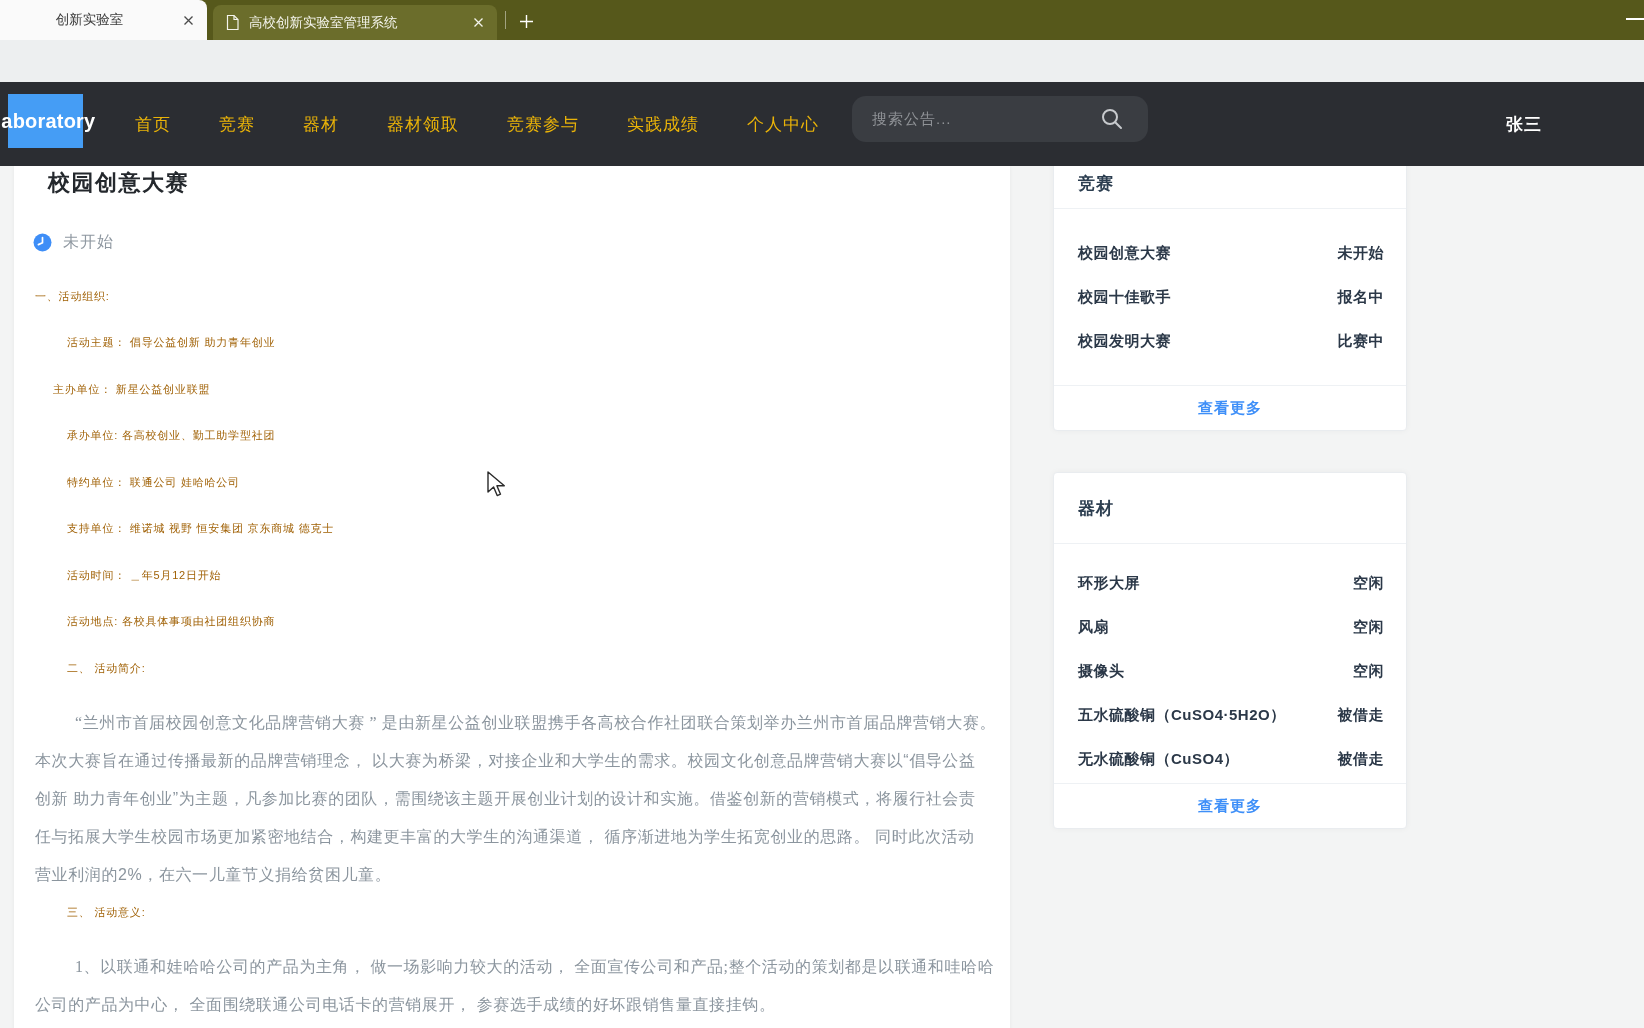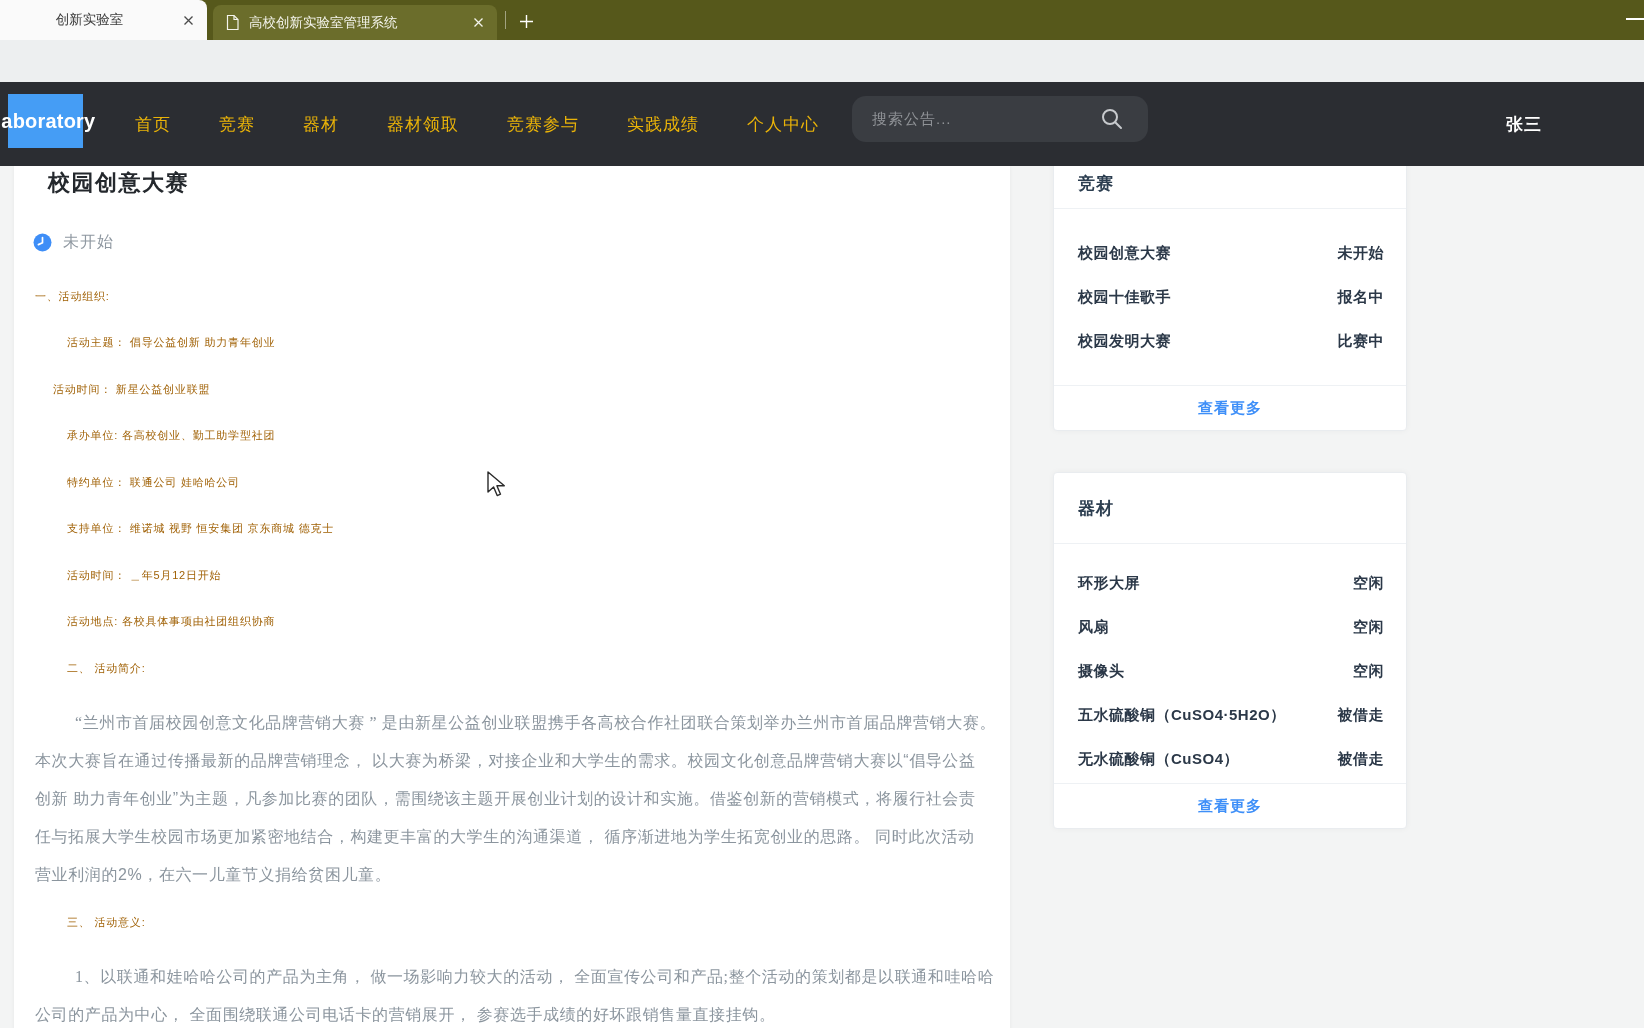--- a/index.html
+++ b/index.html
@@ -56,21 +56,21 @@
   .user{position:absolute;left:1506px;top:0;height:84px;display:flex;align-items:center;color:#fff;font-size:17px;font-weight:bold;letter-spacing:1px;}
   
   .page{position:absolute;left:0;top:166px;width:1644px;height:862px;background:#f3f4f4;overflow:hidden;}
   .card{position:absolute;left:14px;top:0;width:996px;height:900px;background:#fff;
     box-shadow:0 1px 4px rgba(0,0,0,.05);padding:0 22px 0 21px;box-sizing:border-box;}
   .card-title{margin:4px 0 0 13px;font-size:22px;line-height:26px;font-weight:bold;color:#24282d;letter-spacing:1.5px;}
   .status-row{margin-top:36px;height:20px;display:flex;align-items:center;margin-left:-2px;}
   .status-row span{margin-left:11px;font-size:16px;color:#8f98a1;letter-spacing:1px;}
   .field{height:18px;font-size:11px;line-height:18px;color:#a16207;letter-spacing:.8px;white-space:nowrap;}
   .pl0{padding-left:0;} .pl18{padding-left:18px;} .pl32{padding-left:32px;} .pl40{padding-left:40px;font-family:Liberation Serif, serif;}
-  .mt35{margin-top:35px;} .mt28{margin-top:28px;} .mt29{margin-top:29px;} .mt19{margin-top:19px;}
+  .mt35{margin-top:35px;} .mt28{margin-top:28px;} .mt29{margin-top:29px;} .mt19{margin-top:9px;}
   .para{margin-top:27px;}
   .pline{height:38px;line-height:38px;font-size:16px;color:#8b959e;letter-spacing:.6px;white-space:nowrap;}
   
   .panel{position:absolute;left:1053px;width:354px;background:#fff;border:1px solid #e9ecef;border-radius:4px;
     box-sizing:border-box;box-shadow:0 0 6px rgba(0,0,0,.04);}
   .panel-comp{top:-34px;}
   .panel-equip{top:306px;}
   .panel-header{display:flex;padding-left:24px;font-size:17px;font-weight:bold;color:#2c3e50;
     border-bottom:1px solid #eef1f4;letter-spacing:1px;}
   .panel-comp .panel-header{height:76px;align-items:flex-end;padding-bottom:13px;box-sizing:border-box;}
@@ -201,21 +201,21 @@
     <div class="card-title">校园创意大赛</div>
     <div class="status-row">
       <svg width="19" height="19" viewBox="0 0 19 19">
           <circle cx="9.5" cy="9.5" r="9" fill="#3e8ef7"></circle>
           <path d="M9.5 9.8 L9.5 4.6 M9.5 9.8 L5.4 11.6" stroke="#fff" stroke-width="1.7" stroke-linecap="round"></path>
         </svg>
       <span>未开始</span>
     </div>
     <div class="field pl0  mt35">一、活动组织:</div>
     <div class="field pl32 mt28">活动主题： 倡导公益创新 助力青年创业</div>
-    <div class="field pl18 mt29">活动时间： 新星公益创业联盟</div>
+    <div class="field pl18 mt29">主办单位： 新星公益创业联盟</div>
     <div class="field pl32 mt28">承办单位: 各高校创业、勤工助学型社团</div>
     <div class="field pl32 mt29">特约单位： 联通公司 娃哈哈公司</div>
     <div class="field pl32 mt28">支持单位： 维诺城 视野 恒安集团 京东商城 德克士</div>
     <div class="field pl32 mt29">活动时间： ＿年5月12日开始</div>
     <div class="field pl32 mt28">活动地点: 各校具体事项由社团组织协商</div>
     <div class="field pl32 mt29">二、 活动简介:</div>
     <div class="para">
       <div class="pline pl40">“兰州市首届校园创意文化品牌营销大赛 ” 是由新星公益创业联盟携手各高校合作社团联合策划举办兰州市首届品牌营销大赛。</div>
       <div class="pline">本次大赛旨在通过传播最新的品牌营销理念， 以大赛为桥梁，对接企业和大学生的需求。校园文化创意品牌营销大赛以“倡导公益</div>
       <div class="pline">创新 助力青年创业”为主题，凡参加比赛的团队，需围绕该主题开展创业计划的设计和实施。借鉴创新的营销模式，将履行社会责</div>

